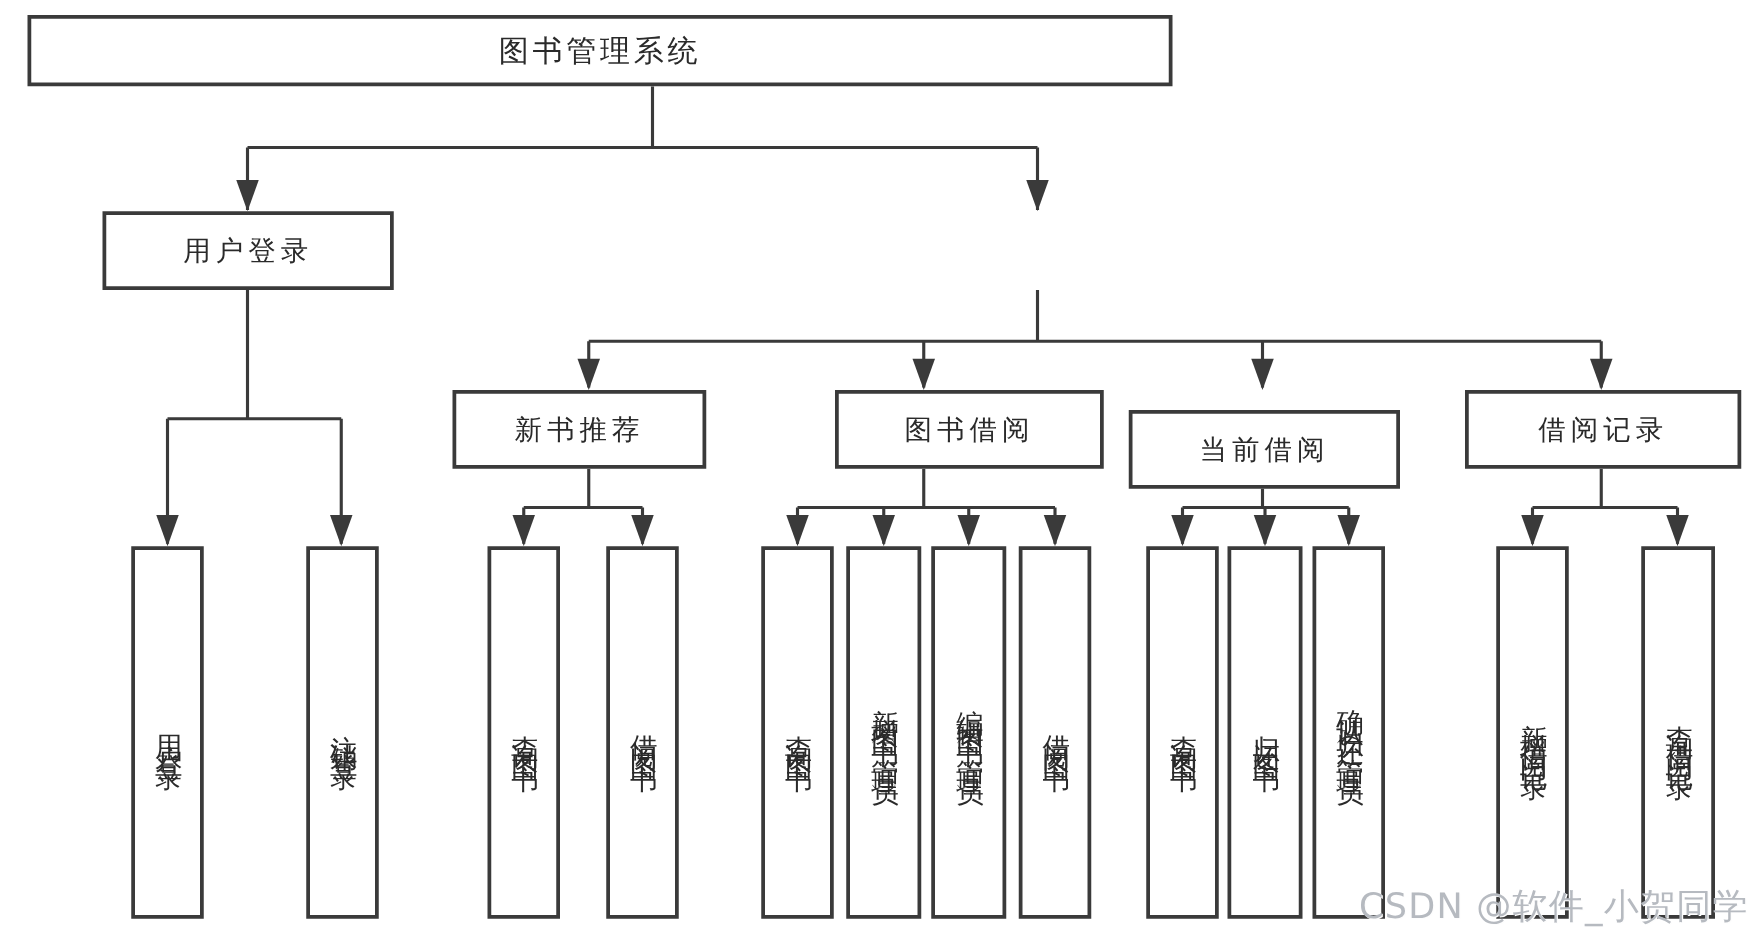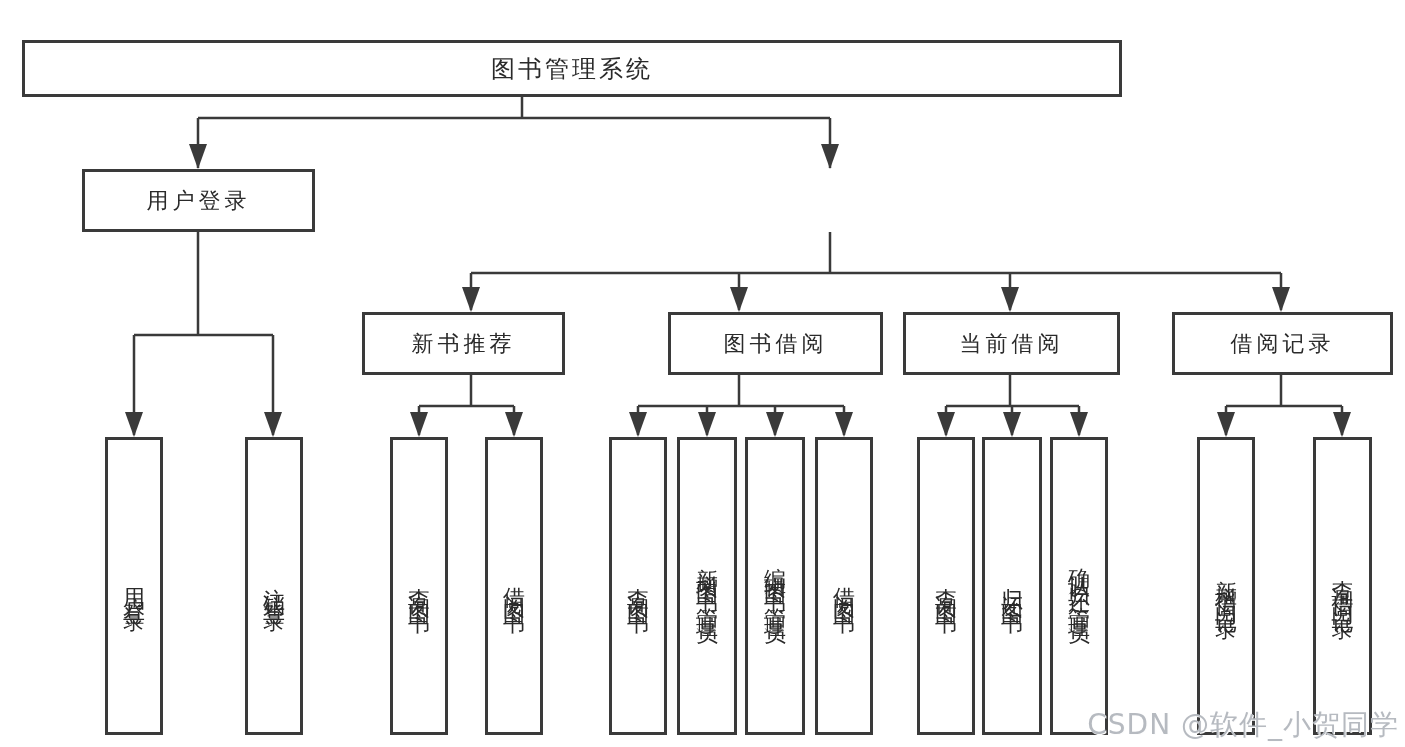--- a/index.html
+++ b/index.html
@@ -66,27 +66,27 @@
       <use href="#arrowhead" x="775" y="437"></use>
       <use href="#arrowhead" x="844" y="437"></use>
       <use href="#arrowhead" x="946" y="437"></use>
       <use href="#arrowhead" x="1012" y="437"></use>
       <use href="#arrowhead" x="1079" y="437"></use>
       <use href="#arrowhead" x="1226" y="437"></use>
       <use href="#arrowhead" x="1342" y="437"></use>
     </g>
   </svg>
 
-  <div class="box root" style="left:22px;top:12px;width:1100px;height:57px;margin-top:28px;">图书管理系统</div>
+  <div class="box root" style="left:22px;top:12px;width:916px;height:57px;">图书管理系统</div>
 
   <div class="box" style="left:82px;top:169px;width:233px;height:63px;">用户登录</div>
 
   <div class="box" style="left:362px;top:312px;width:203px;height:63px;">新书推荐</div>
   <div class="box" style="left:668px;top:312px;width:215px;height:63px;">图书借阅</div>
-  <div class="box" style="left:903px;top:312px;width:217px;height:63px;">当前借阅</div>
+  <div class="box" style="left:903px;top:328px;width:217px;height:63px;">当前借阅</div>
   <div class="box" style="left:1172px;top:312px;width:221px;height:63px;">借阅记录</div>
 
   <div class="vbox" style="left:105px;top:437px;width:58px;height:298px;">用户登录</div>
   <div class="vbox" style="left:245px;top:437px;width:58px;height:298px;">注销登录</div>
 
   <div class="vbox" style="left:390px;top:437px;width:58px;height:298px;">查询图书</div>
   <div class="vbox" style="left:485px;top:437px;width:58px;height:298px;">借阅图书</div>
 
   <div class="vbox" style="left:609px;top:437px;width:58px;height:298px;">查询图书</div>
   <div class="vbox" style="left:677px;top:437px;width:60px;height:298px;">新增图书（管理员）</div>

